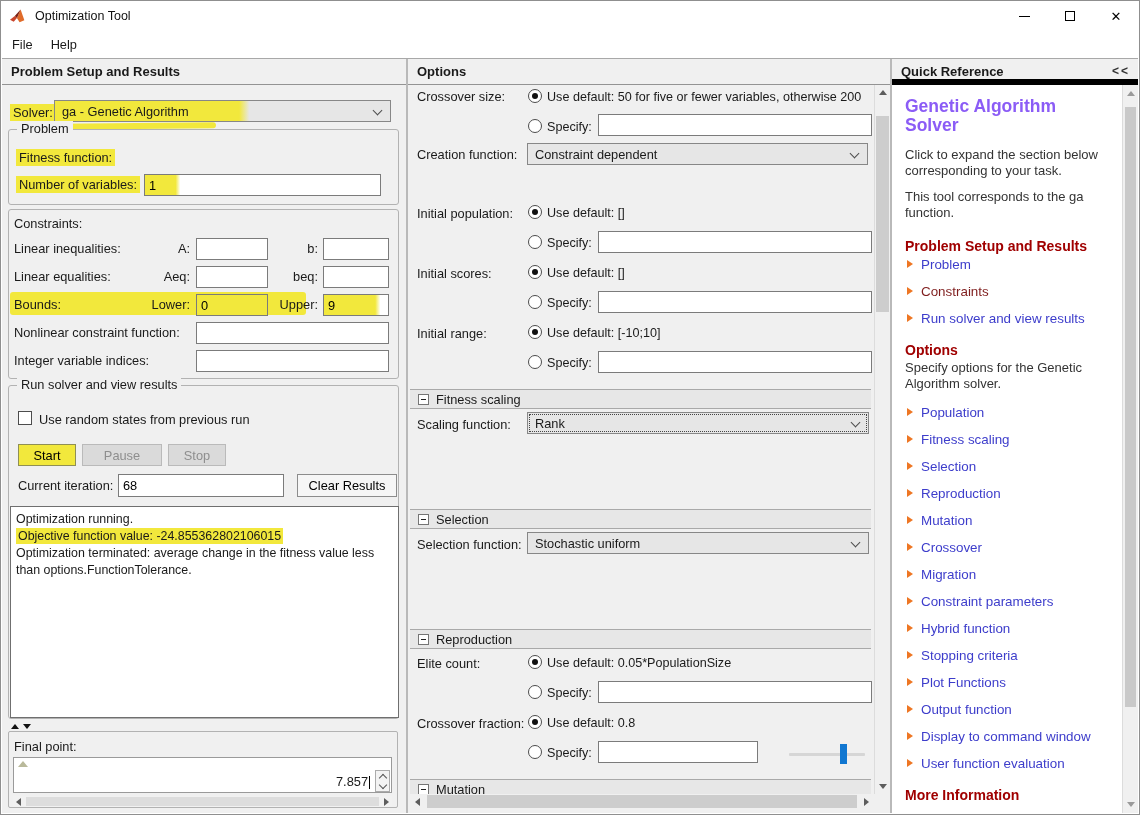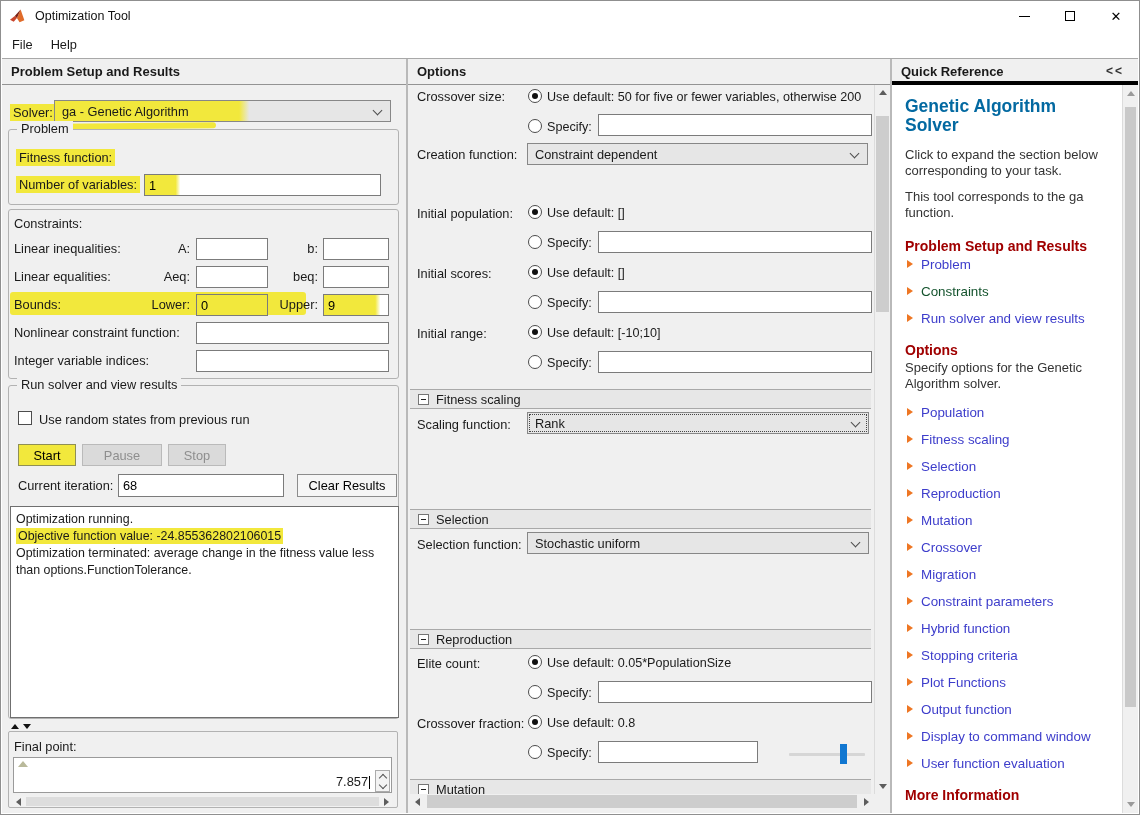--- a/index.html
+++ b/index.html
@@ -24,22 +24,22 @@
 
 
 .main { position:absolute; top:57px; left:1px; right:1px; bottom:1px; display:flex;
   background:#f0f0f0; border-top:1px solid #a8a8a8; }
 .panel { position:relative; height:100%; }
 .panel-header { height:26px; line-height:25px; padding-left:9px; font-weight:bold; font-size:13px;
   background:#f0f0f0; border-bottom:1px solid #939393; }
 .panel-left  { width:406px; border-right:2px solid #b9b9b9; background:#f0f0f0; }
 .panel-opts  { width:484px; border-right:2px solid #b9b9b9; background:#f0f0f0; }
 .panel-qr    { flex:1; background:#fff; }
-.panel-qr .panel-header { display:flex; justify-content:space-between; padding-right:14px;
-  border-bottom:4px solid #000000; background:#f0f0f0; }
+.panel-qr .panel-header { display:flex; justify-content:space-between; padding-right:8px;
+  border-bottom:6px solid #000000; background:#f0f0f0; }
 .qr-collapse { font-weight:bold; letter-spacing:2px; font-size:12px; color:#333; }
 .lbl { position:absolute; font-size:12.8px; white-space:nowrap; }
 .hl { background:#f2e83c; padding:1px 3px; }
 .inp { position:absolute; height:22px; background:#fff; border:1px solid #7b7b7b;
   font-family:inherit; font-size:12.8px; padding:2px 4px; }
 .dd { position:absolute; height:22px; background:#e6e6e6; border:1px solid #878787;
   display:flex; align-items:center; padding:0 22px 0 7px; font-size:12.8px; white-space:nowrap; }
 .dd .chev { position:absolute; right:9px; top:6px; width:7px; height:7px;
   border-right:1.5px solid #4e4e4e; border-bottom:1.5px solid #4e4e4e; transform:rotate(45deg); }
 .dd-focus { outline:1px dotted #444; outline-offset:-3px; }
@@ -323,34 +323,34 @@
         <span class="tri tri-right" style="right:5px; top:4px;"></span>
       </div>
     </div>
 
     <div class="panel panel-qr">
       <div class="panel-header">
         <span>Quick Reference</span>
         <span class="qr-collapse">&lt;&lt;</span>
       </div>
       <div class="qr-content">
-        <div class="qr-h1" style="color:#0369a1;">Genetic Algorithm Solver</div>
+        <div class="qr-h1" style="color:#8b5cf6;">Genetic Algorithm Solver</div>
         <div class="qr-p qr-p2">Click to expand the section below corresponding to your task.</div>
         <div class="qr-p">This tool corresponds to the ga function.</div>
 
         <div class="qr-sec" style="color:#a00000;">Problem Setup and Results</div>
         <div class="qr-list">
   <div class="qr-link">
     <span class="bullet"></span>
     <span class="txt" style="color:#3d3dcb;">Problem</span>
   </div>
 
   <div class="qr-link">
     <span class="bullet"></span>
-    <span class="txt" style="color:#14532d;text-align:center;">Constraints</span>
+    <span class="txt" style="color:#7f1d1d;text-align:center;">Constraints</span>
   </div>
 
   <div class="qr-link">
     <span class="bullet"></span>
     <span class="txt" style="color:#3d3dcb;">Run solver and view results</span>
   </div>
 </div>
 
         <div class="qr-sec" style="color:#a00000;">Options</div>
         <div class="qr-desc">Specify options for the Genetic Algorithm solver.</div>

